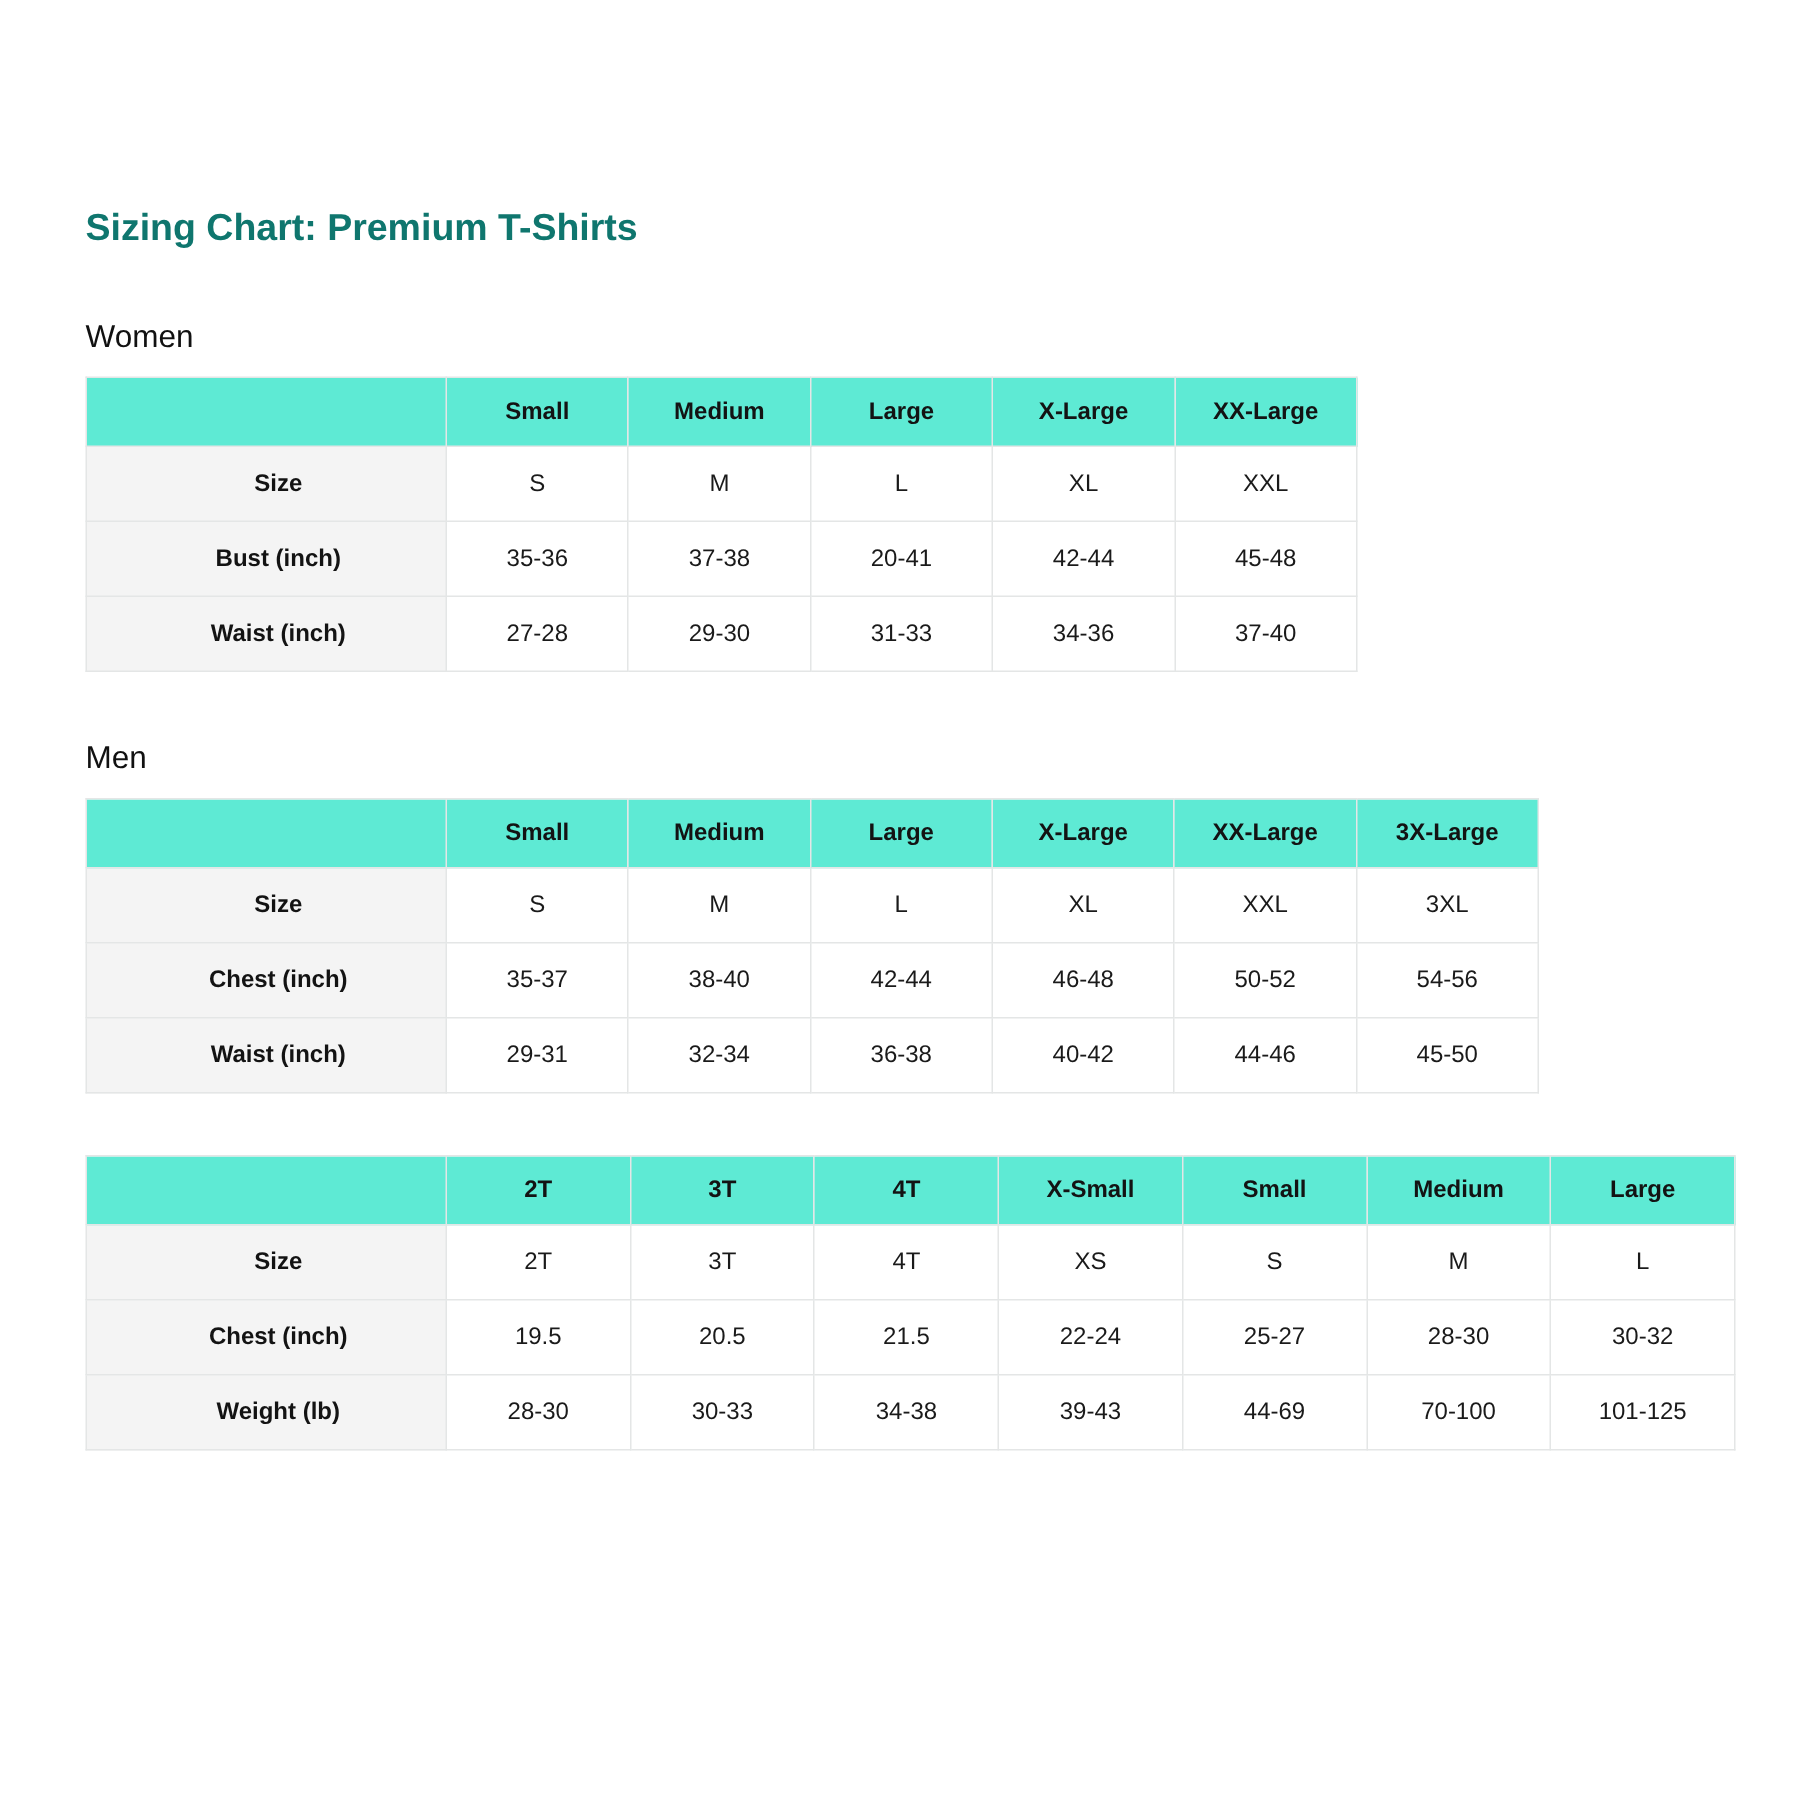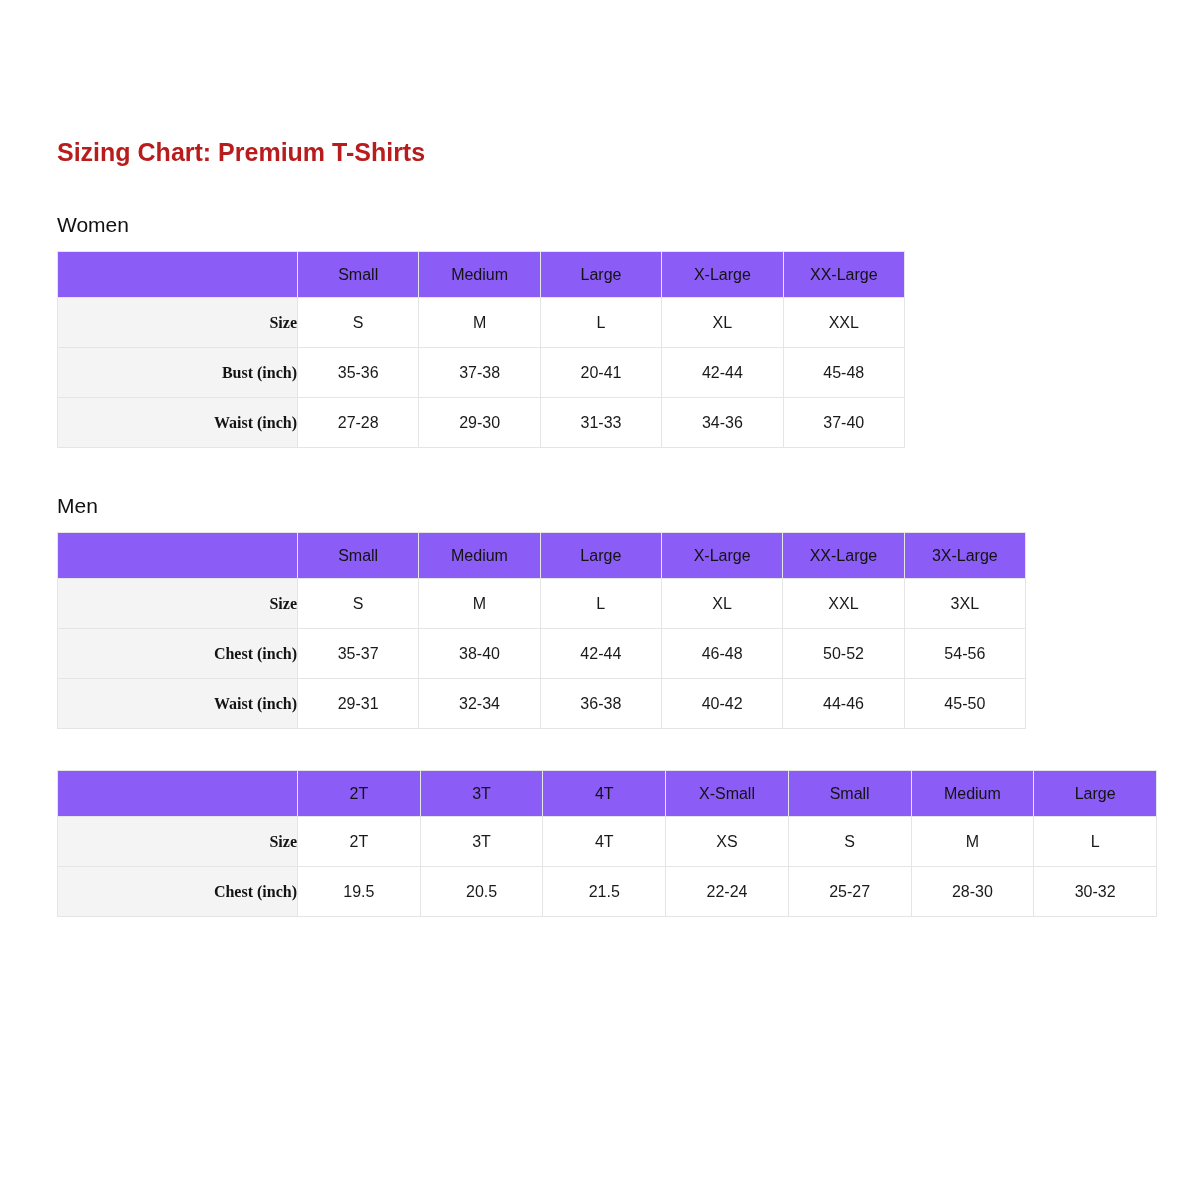--- a/index.html
+++ b/index.html
@@ -14,21 +14,21 @@
     overflow: hidden;
   }
   .page {
     padding: 137px 50px 0 57px;
   }
   .page-title {
     font-size: 25px;
     line-height: 30px;
     font-weight: 700;
     margin: 0;
-    color: #b91c1c;
+    color: #0f766e;
   }
   .size-section {
     margin-top: 41px;
   }
   .section-heading {
     font-size: 21px;
     line-height: 34px;
     font-weight: 400;
     margin: 0 0 9px 0;
     color: #111111;
@@ -42,32 +42,31 @@
   table.cols-8 { width: 1100px; }
   .size-table th, .size-table td {
     border: 1px solid #e4e6e6;
     font-size: 16px;
     padding: 0;
     text-align: center;
     vertical-align: middle;
   }
   .size-table thead th {
     height: 46px;
-    background: #8b5cf6;
-    font-weight: 400;
+    background: #5eead4;
+    font-weight: 700;
     color: #131313;
   }
   .size-table tbody tr { height: 50px; }
   .size-table tbody th {
     background: #f4f4f4;
-    text-align: right;
+    text-align: center;
     padding-left: 16px;
     font-weight: 700;
     color: #131313;
-    font-family: Liberation Serif, serif;
   }
   .size-table tbody td {
     background: #ffffff;
     font-weight: 400;
     color: #1a1a1a;
   }
 </style>
 </head>
 <body>
 
@@ -215,17 +214,27 @@
             <tr>
               <th scope="row">Chest (inch)</th>
               <td>19.5</td>
               <td>20.5</td>
               <td>21.5</td>
               <td>22-24</td>
               <td>25-27</td>
               <td>28-30</td>
               <td>30-32</td>
             </tr>
+            <tr>
+              <th scope="row">Weight (lb)</th>
+              <td>28-30</td>
+              <td>30-33</td>
+              <td>34-38</td>
+              <td>39-43</td>
+              <td>44-69</td>
+              <td>70-100</td>
+              <td>101-125</td>
+            </tr>
           </tbody>
         </table>
       </section>
     </div>
 </main>
 
 </body></html>

